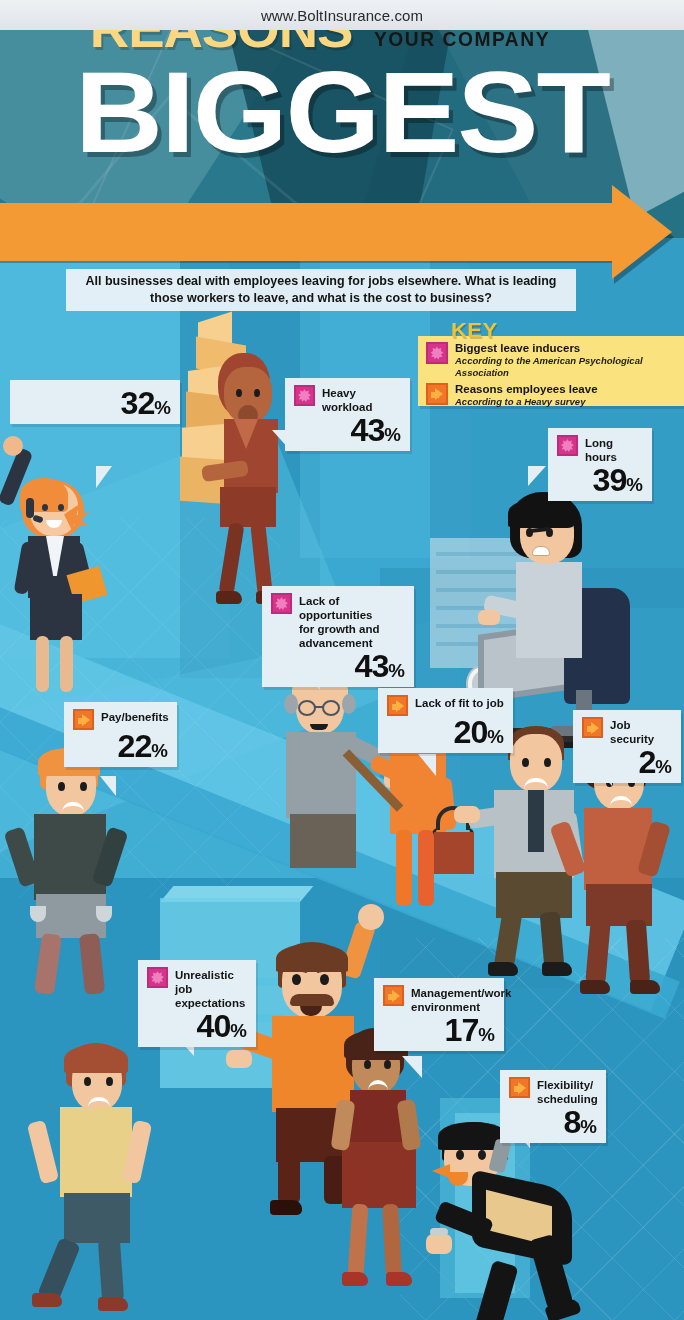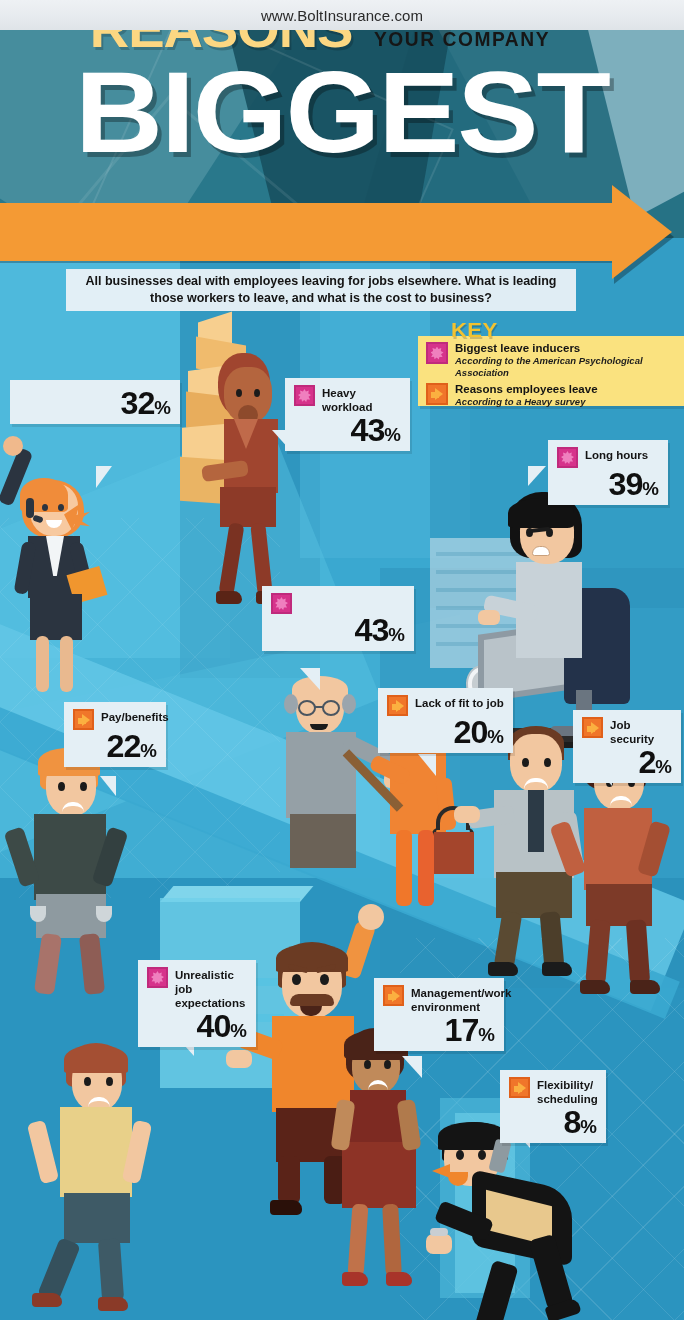--- a/index.html
+++ b/index.html
@@ -613,42 +613,43 @@
     <div class="row">
       <span class="ico ico-star">
           <span class="glyph"></span>
         </span>
       <span class="label">Heavy workload</span>
     </div>
     <div class="pct"><span>43</span><span class="sym">%</span></div>
   </div>
 
   <div class="tail" style="left:528px; top:466px; border-left:18px solid #e4eff5; border-bottom:20px solid transparent;"></div>
-  <div class="callout" style="left:548px; top:428px; width:120px;margin-top:12px;">
+  <div class="callout" style="left:548px; top:428px; width:104px;">
     <div class="row">
       <span class="ico ico-star">
           <span class="glyph"></span>
         </span>
       <span class="label">Long hours</span>
     </div>
     <div class="pct"><span>39</span><span class="sym">%</span></div>
   </div>
 
   <div class="tail" style="left:300px; top:668px; border-right:20px solid #e4eff5; border-bottom:22px solid transparent;"></div>
   <div class="callout" style="left:262px; top:586px; width:152px;">
     <div class="row">
       <span class="ico ico-star">
           <span class="glyph"></span>
         </span>
+      <span class="label">Lack of opportunities<br>for growth and<br>advancement</span>
     </div>
     <div class="pct"><span>43</span><span class="sym">%</span></div>
   </div>
 
   <div class="tail" style="left:100px; top:776px; border-right:16px solid #e4eff5; border-bottom:20px solid transparent;"></div>
-  <div class="callout" style="left:64px; top:702px; width:102px;">
+  <div class="callout" style="left:64px; top:702px; width:113px;">
     <div class="row">
       <span class="ico ico-arrow">
           <span class="stem"></span>
           <span class="glyph"></span>
         </span>
       <span class="label">Pay/benefits</span>
     </div>
     <div class="pct"><span>22</span><span class="sym">%</span></div>
   </div>
 

